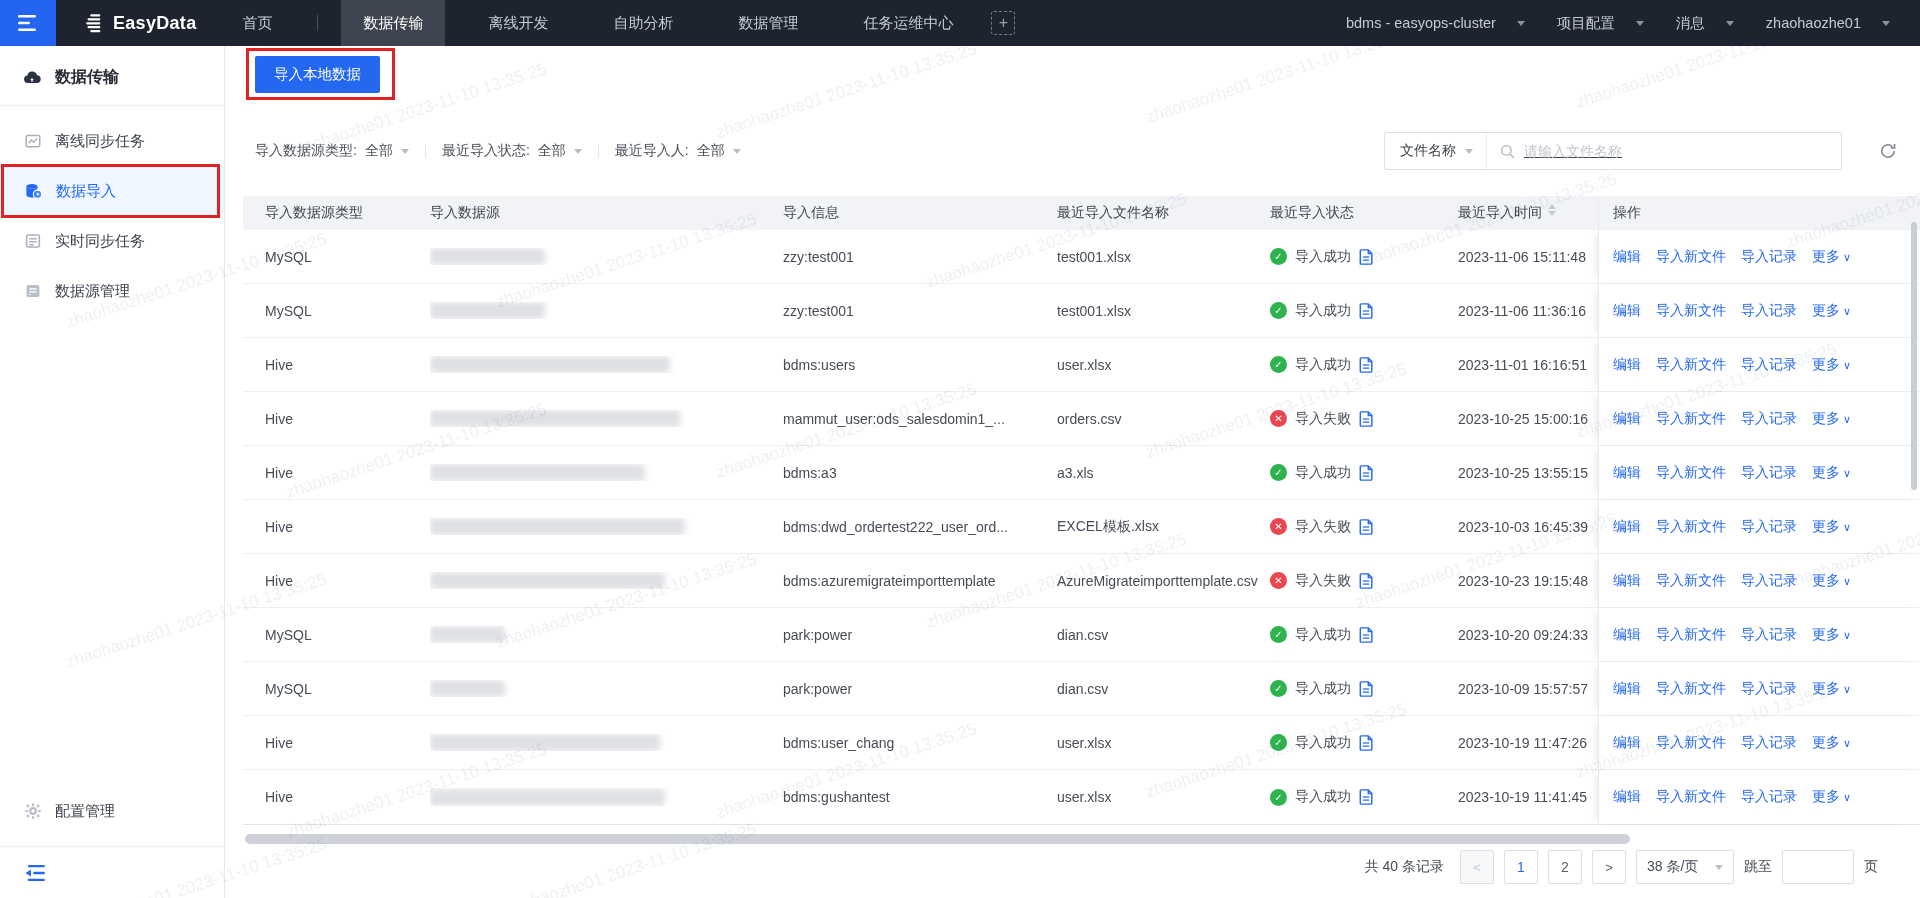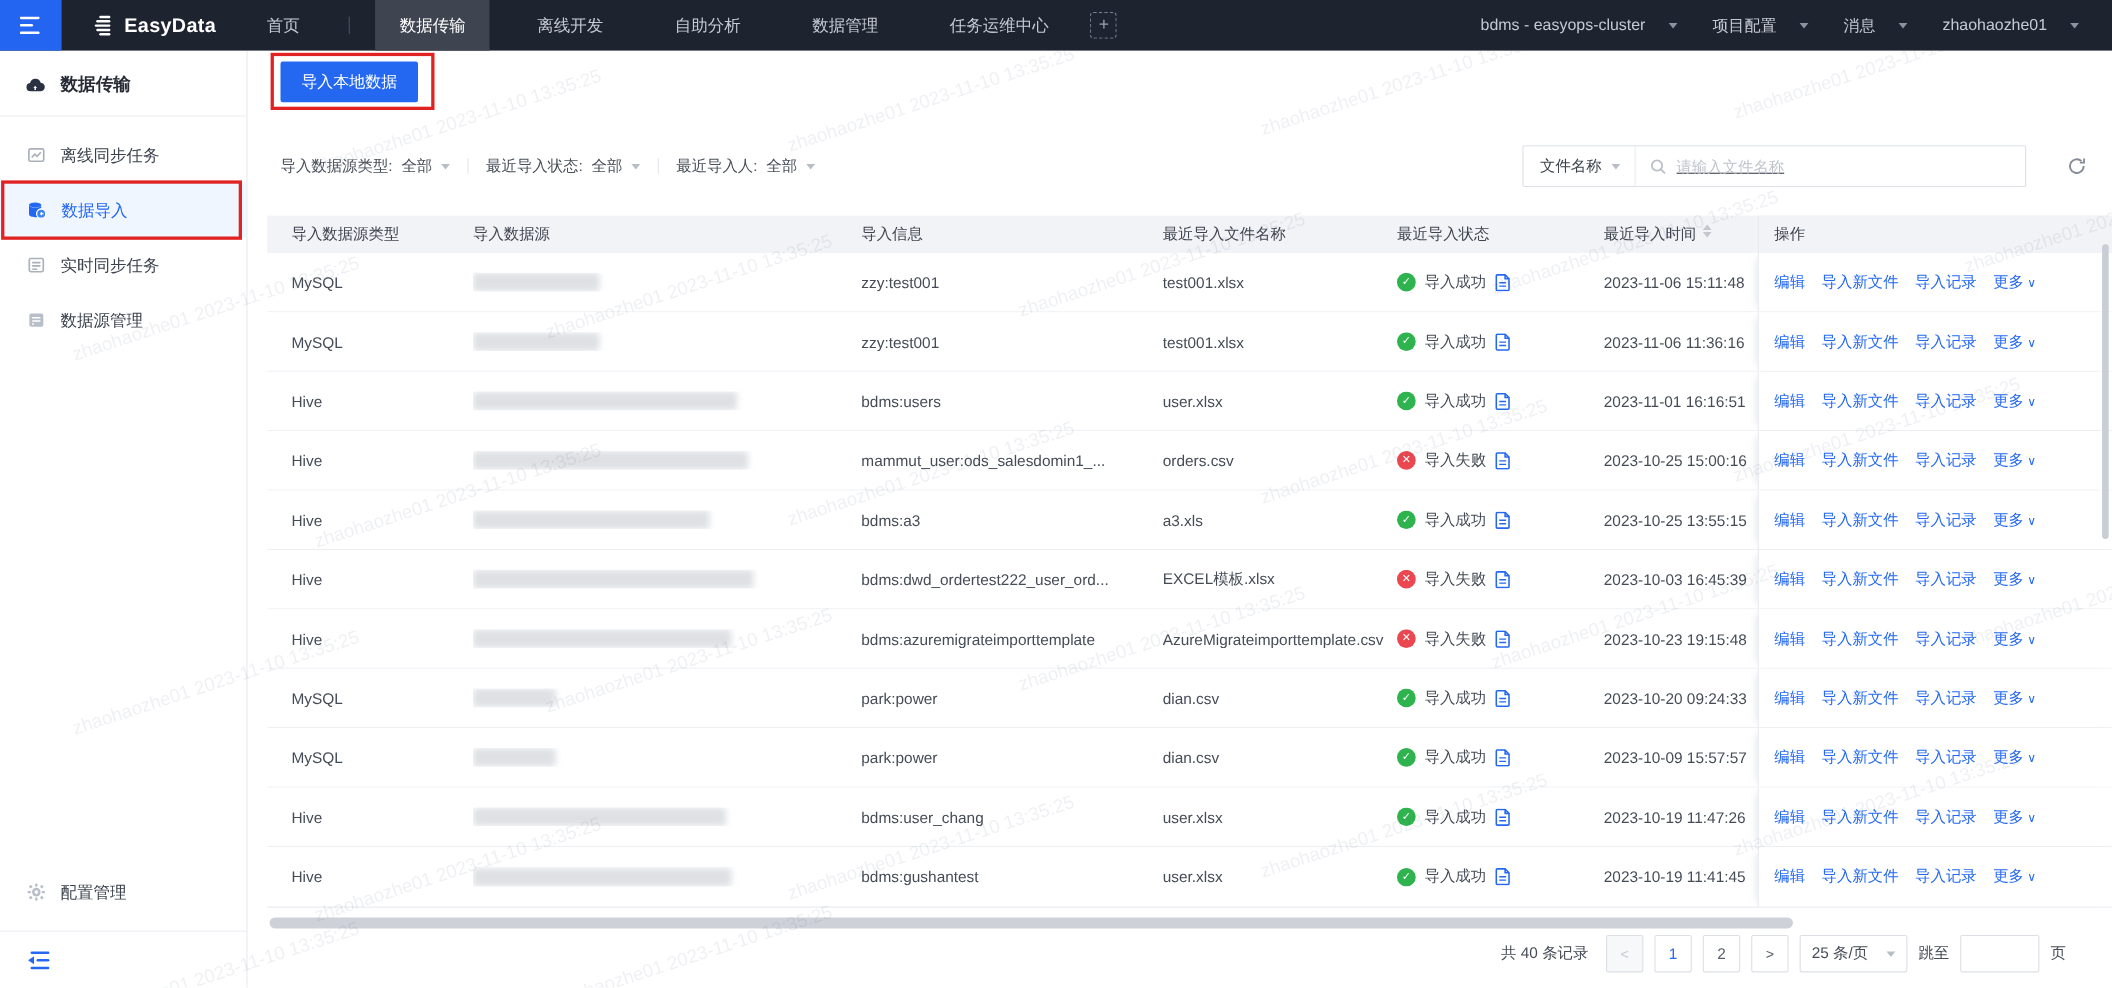--- a/index.html
+++ b/index.html
@@ -571,21 +571,21 @@
     <div class="vscroll"></div>
     <div class="hscroll"></div>
 
     <div class="pager">
       <span class="pg-total">共 40 条记录</span>
       <span class="pg-btn disabled chev-l"></span>
       <span class="pg-btn current">1</span>
       <span class="pg-btn">2</span>
       <span class="pg-btn chev-r"></span>
       <span class="pg-size">
-        <span>25 条/页</span>
+        <span>38 条/页</span>
         <span class="f-caret"></span>
       </span>
       <span>跳至</span>
       <input class="jump-input" style="">
       <span>页</span>
     </div>
   </div>
 </div>
 
 <div class="wm-layer">

